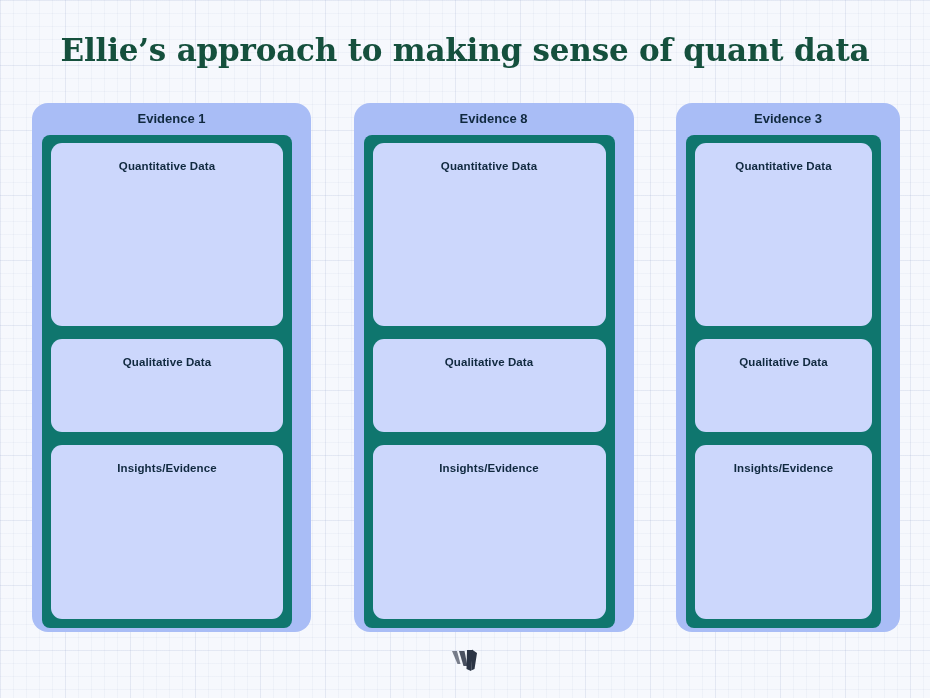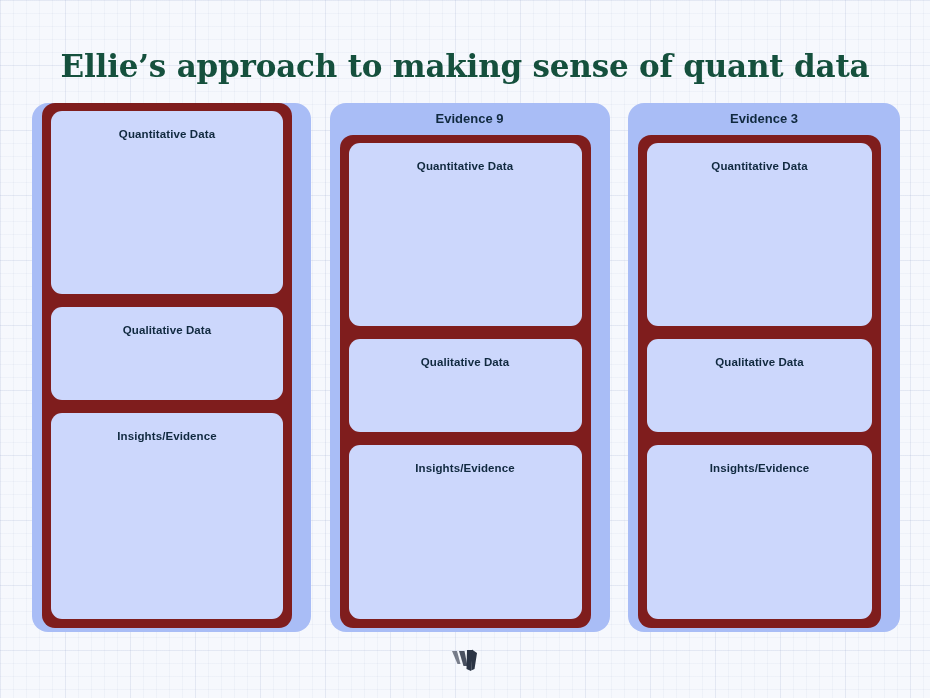--- a/index.html
+++ b/index.html
@@ -31,21 +31,21 @@
       65px 65px,
       13px 13px,
       13px 13px;
     background-position: 0 0, 0 0, 0 0, 0 0;
   }
 
   
   #title {
     position: absolute;
     left: 0;
-    top: 48px;
+    top: 32px;
     width: 930px;
     text-align: center;
     font-family: "DejaVu Serif", "Liberation Serif", serif;
     font-weight: 700;
     font-size: 31px;
     letter-spacing: -0.2px;
     color: #15503d;
     white-space: nowrap;
   }
 
@@ -66,37 +66,37 @@
     border-radius: 16px;
     position: relative;
     display: flex;
     flex-direction: column;
     box-sizing: border-box;
     padding: 0;
   }
 
   .col-1 { width: 279px; }
   .col-2 { width: 280px; }
-  .col-3 { width: 272px; }
+  .col-3 { width: 224px; }
 
   .evidence-title {
     height: 32px;
     line-height: 32px;
     text-align: center;
     font-family: "Liberation Sans", sans-serif;
     font-weight: 700;
     font-size: 13px;
     color: #10293f;
     flex: 0 0 auto;
   }
 
   .panel {
     flex: 1 1 auto;
-    background-color: #7f1d1d;
-    border-radius: 13px;
+    background-color: #0f766e;
+    border-radius: 8px;
     margin: 0 19px 4px 10px;
     padding: 8px 9px 9px 9px;
     box-sizing: border-box;
     display: flex;
     flex-direction: column;
   }
 
   .slot {
     background-color: #ccd7fc;
     border-radius: 11px;
@@ -134,35 +134,36 @@
 </head>
 <body>
 
 <div id="canvas"></div>
 
 <div id="title">Ellie’s approach to making sense of quant data</div>
 
 <div id="board">
 
   <div class="evidence-card col-1">
+    <div class="evidence-title">Evidence 1</div>
     <div class="panel">
       <div class="slot slot-quantitative">
         <span class="slot-label">Quantitative Data</span>
       </div>
       <div class="slot slot-qualitative">
         <span class="slot-label">Qualitative Data</span>
       </div>
       <div class="slot slot-insights">
         <span class="slot-label">Insights/Evidence</span>
       </div>
     </div>
   </div>
 
   <div class="evidence-card col-2">
-    <div class="evidence-title">Evidence 9</div>
+    <div class="evidence-title">Evidence 8</div>
     <div class="panel">
       <div class="slot slot-quantitative">
         <span class="slot-label">Quantitative Data</span>
       </div>
       <div class="slot slot-qualitative">
         <span class="slot-label">Qualitative Data</span>
       </div>
       <div class="slot slot-insights">
         <span class="slot-label">Insights/Evidence</span>
       </div>

